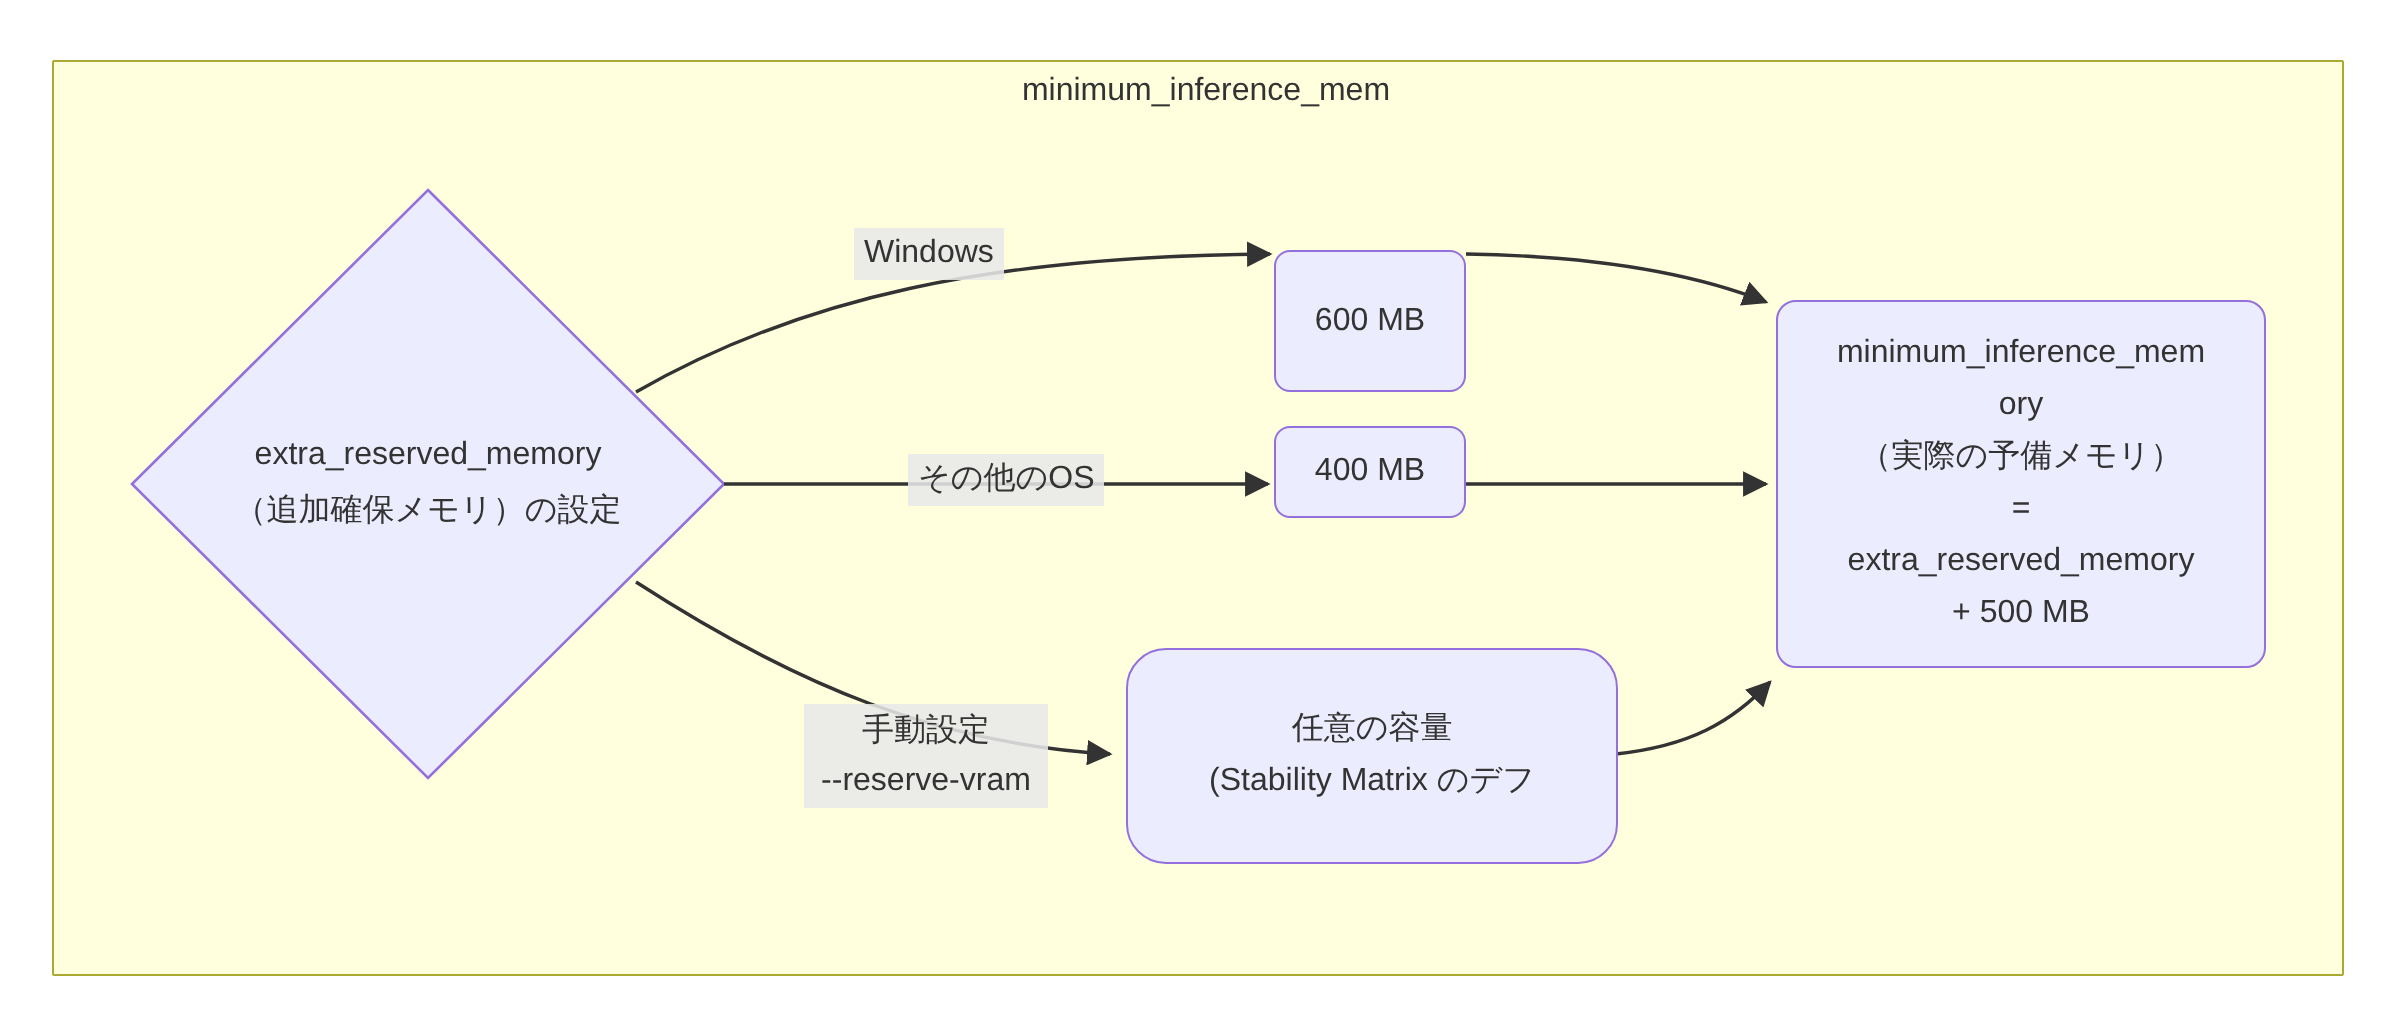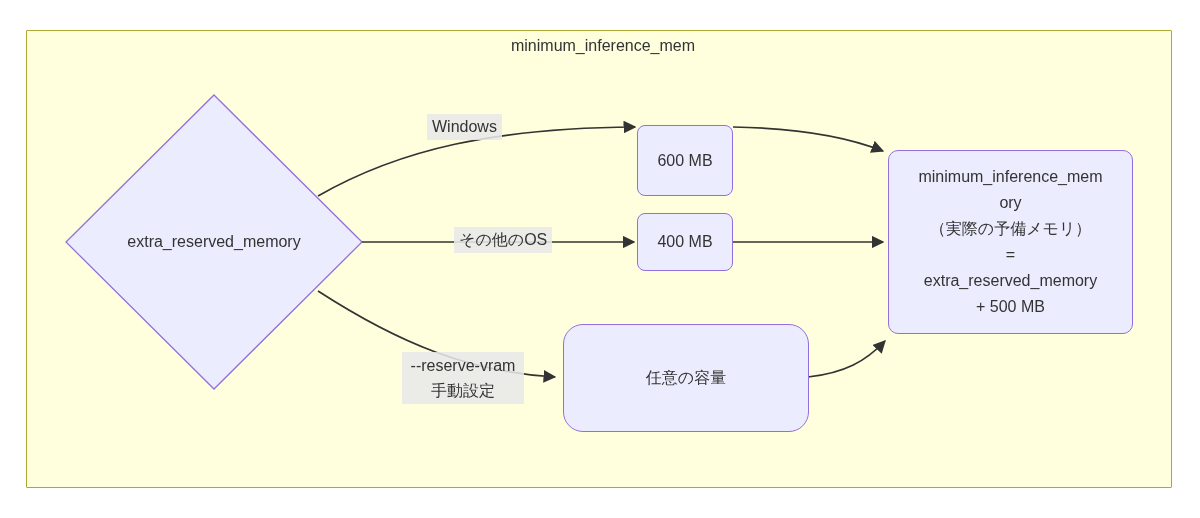--- a/index.html
+++ b/index.html
@@ -46,21 +46,21 @@
     flex-direction: column;
     align-items: center;
     justify-content: center;
     text-align: center;
     font-size: 16px;
     color: #333333;
     z-index: 2;
   }
   .node .nline { line-height: 26px; }
   .node-600 { left: 637px; top: 99px;  width: 96px;  height: 71px;  border-radius: 8px; margin-top: 26px; }
-  .node-400 { left: 637px; top: 213px; width: 96px;  height: 58px;  border-radius: 8px; }
+  .node-400 { left: 637px; top: 213px; width: 96px;  height: 46px;  border-radius: 8px; }
   .node-manual-cap { left: 563px; top: 324px; width: 246px; height: 108px; border-radius: 20px; }
   .node-result     { left: 888px; top: 150px; width: 245px; height: 184px; border-radius: 10px; }
   .decision-label {
     position: absolute;
     left: 66px; top: 95px;
     width: 296px; height: 294px;
     display: flex;
     flex-direction: column;
     align-items: center;
     justify-content: center;
@@ -113,41 +113,43 @@
 
     <path d="M733,127 C795,128 845,136 883,151" fill="none" stroke="#333333" stroke-width="1.7" marker-end="url(#arrowhead)"></path>
 
     <path d="M733,242 L883,242" fill="none" stroke="#333333" stroke-width="1.7" marker-end="url(#arrowhead)"></path>
 
     <path d="M808,377 C845,373 866,361 885,341" fill="none" stroke="#333333" stroke-width="1.7" marker-end="url(#arrowhead)"></path>
   </svg>
 
   <div class="decision-label">
     <div>extra_reserved_memory</div>
+    <div>（追加確保メモリ）の設定</div>
   </div>
 
   <div class="edge-label edge-label-windows">Windows</div>
 
   <div class="edge-label edge-label-other-os">その他のOS</div>
 
   <div class="edge-label edge-label-manual">
+    <div>手動設定</div>
     <div>--reserve-vram</div>
-    <div>手動設定</div>
   </div>
 
   <div class="node node-600">
     <div class="nline">600 MB</div>
   </div>
 
   <div class="node node-400">
     <div class="nline">400 MB</div>
   </div>
 
   <div class="node node-manual-cap">
     <div class="nline">任意の容量</div>
+    <div class="nline">(Stability Matrix のデフ</div>
   </div>
 
   <div class="node node-result">
     <div class="nline">minimum_inference_mem</div>
     <div class="nline">ory</div>
     <div class="nline">（実際の予備メモリ）</div>
     <div class="nline">=</div>
     <div class="nline">extra_reserved_memory</div>
     <div class="nline">+ 500 MB</div>
   </div>

